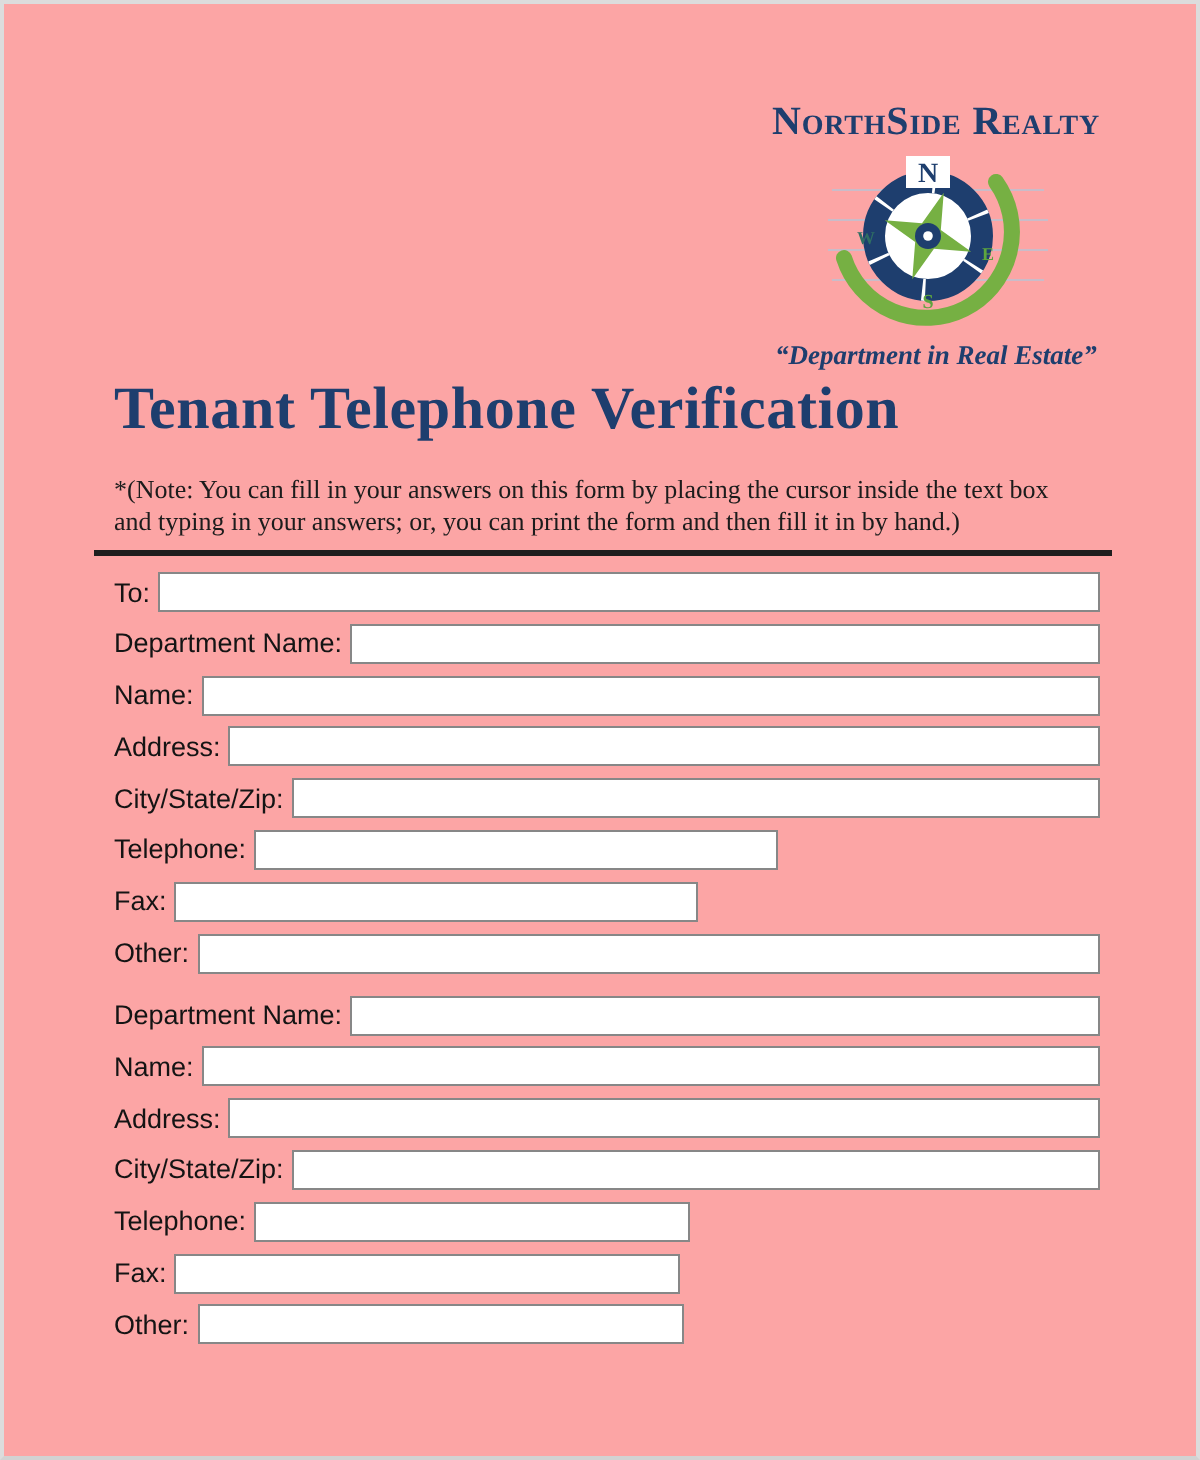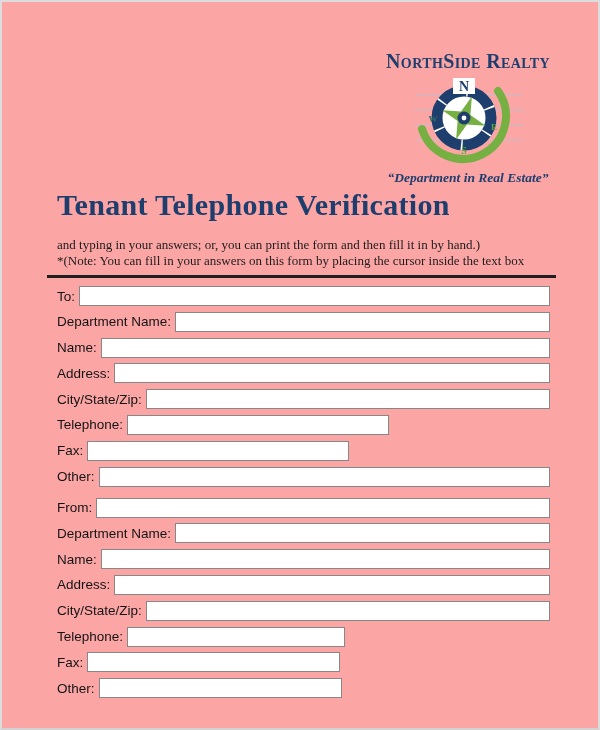--- a/index.html
+++ b/index.html
@@ -143,22 +143,22 @@
       <text x="86" y="53" text-anchor="middle" font-family="Liberation Serif, serif" font-size="9" font-weight="bold" fill="#5da53e">E</text>
       <text x="56" y="77" text-anchor="middle" font-family="Liberation Serif, serif" font-size="10" font-weight="bold" fill="#5da53e">S</text>
     </svg>
 
     <div class="tagline">“Department in Real Estate”</div>
   </div>
 
   <div class="page-title">Tenant Telephone Verification</div>
 
   <div class="note">
+    <div>*(Note: You can fill in your answers on this form by placing the cursor inside the text box</div>
     <div>and typing in your answers; or, you can print the form and then fill it in by hand.)</div>
-    <div>*(Note: You can fill in your answers on this form by placing the cursor inside the text box</div>
   </div>
 
   <div class="divider"></div>
 
   <div class="form-fields">
       <div class="form-section">
         <div class="form-row">
       <span class="field-label">To:</span>
       <input class="field-input" type="text" value="" style="">
     </div>
@@ -186,24 +186,20 @@
       <span class="field-label">Fax:</span>
       <input class="field-input" type="text" value="" style="flex: 0 0 auto; width: 262px;">
     </div>
         <div class="form-row">
       <span class="field-label">Other:</span>
       <input class="field-input" type="text" value="" style="">
     </div>
       </div>
       <div class="form-section">
         <div class="form-row">
-      <span class="field-label">From:</span>
-      <input class="field-input" type="text" value="" style="">
-    </div>
-        <div class="form-row">
       <span class="field-label">Department Name:</span>
       <input class="field-input" type="text" value="" style="">
     </div>
         <div class="form-row">
       <span class="field-label">Name:</span>
       <input class="field-input" type="text" value="" style="">
     </div>
         <div class="form-row">
       <span class="field-label">Address:</span>
       <input class="field-input" type="text" value="" style="">

